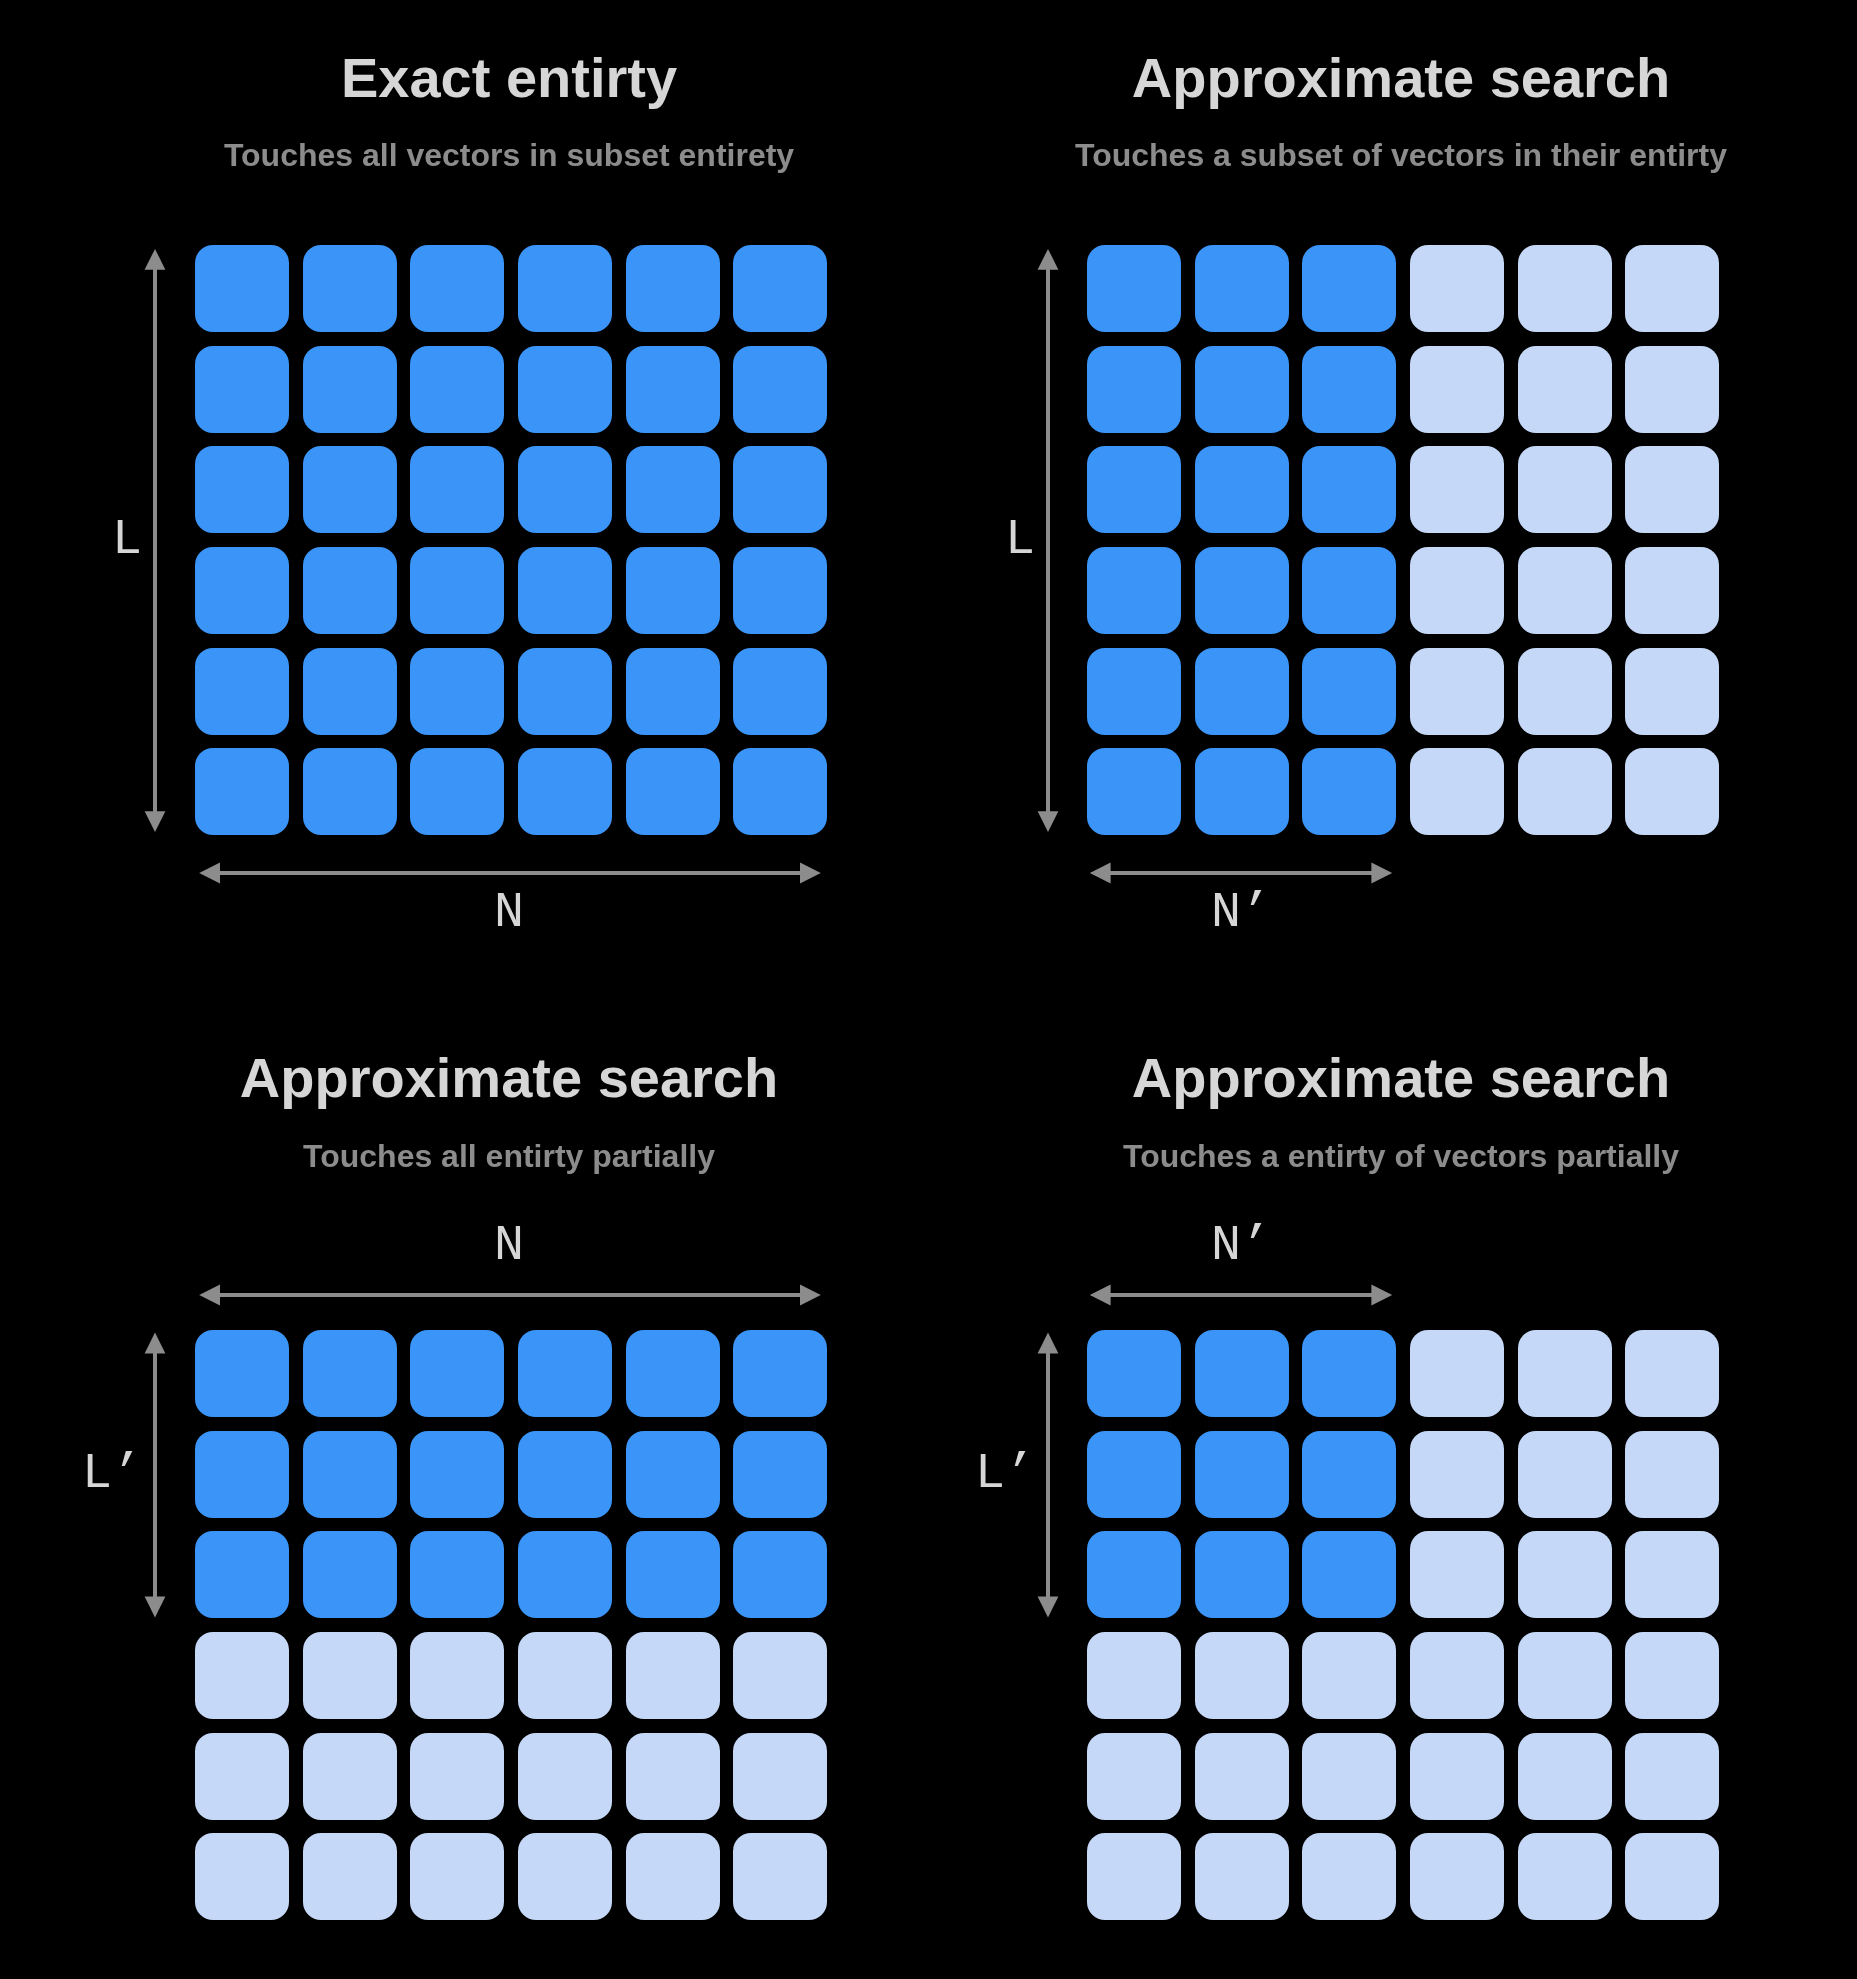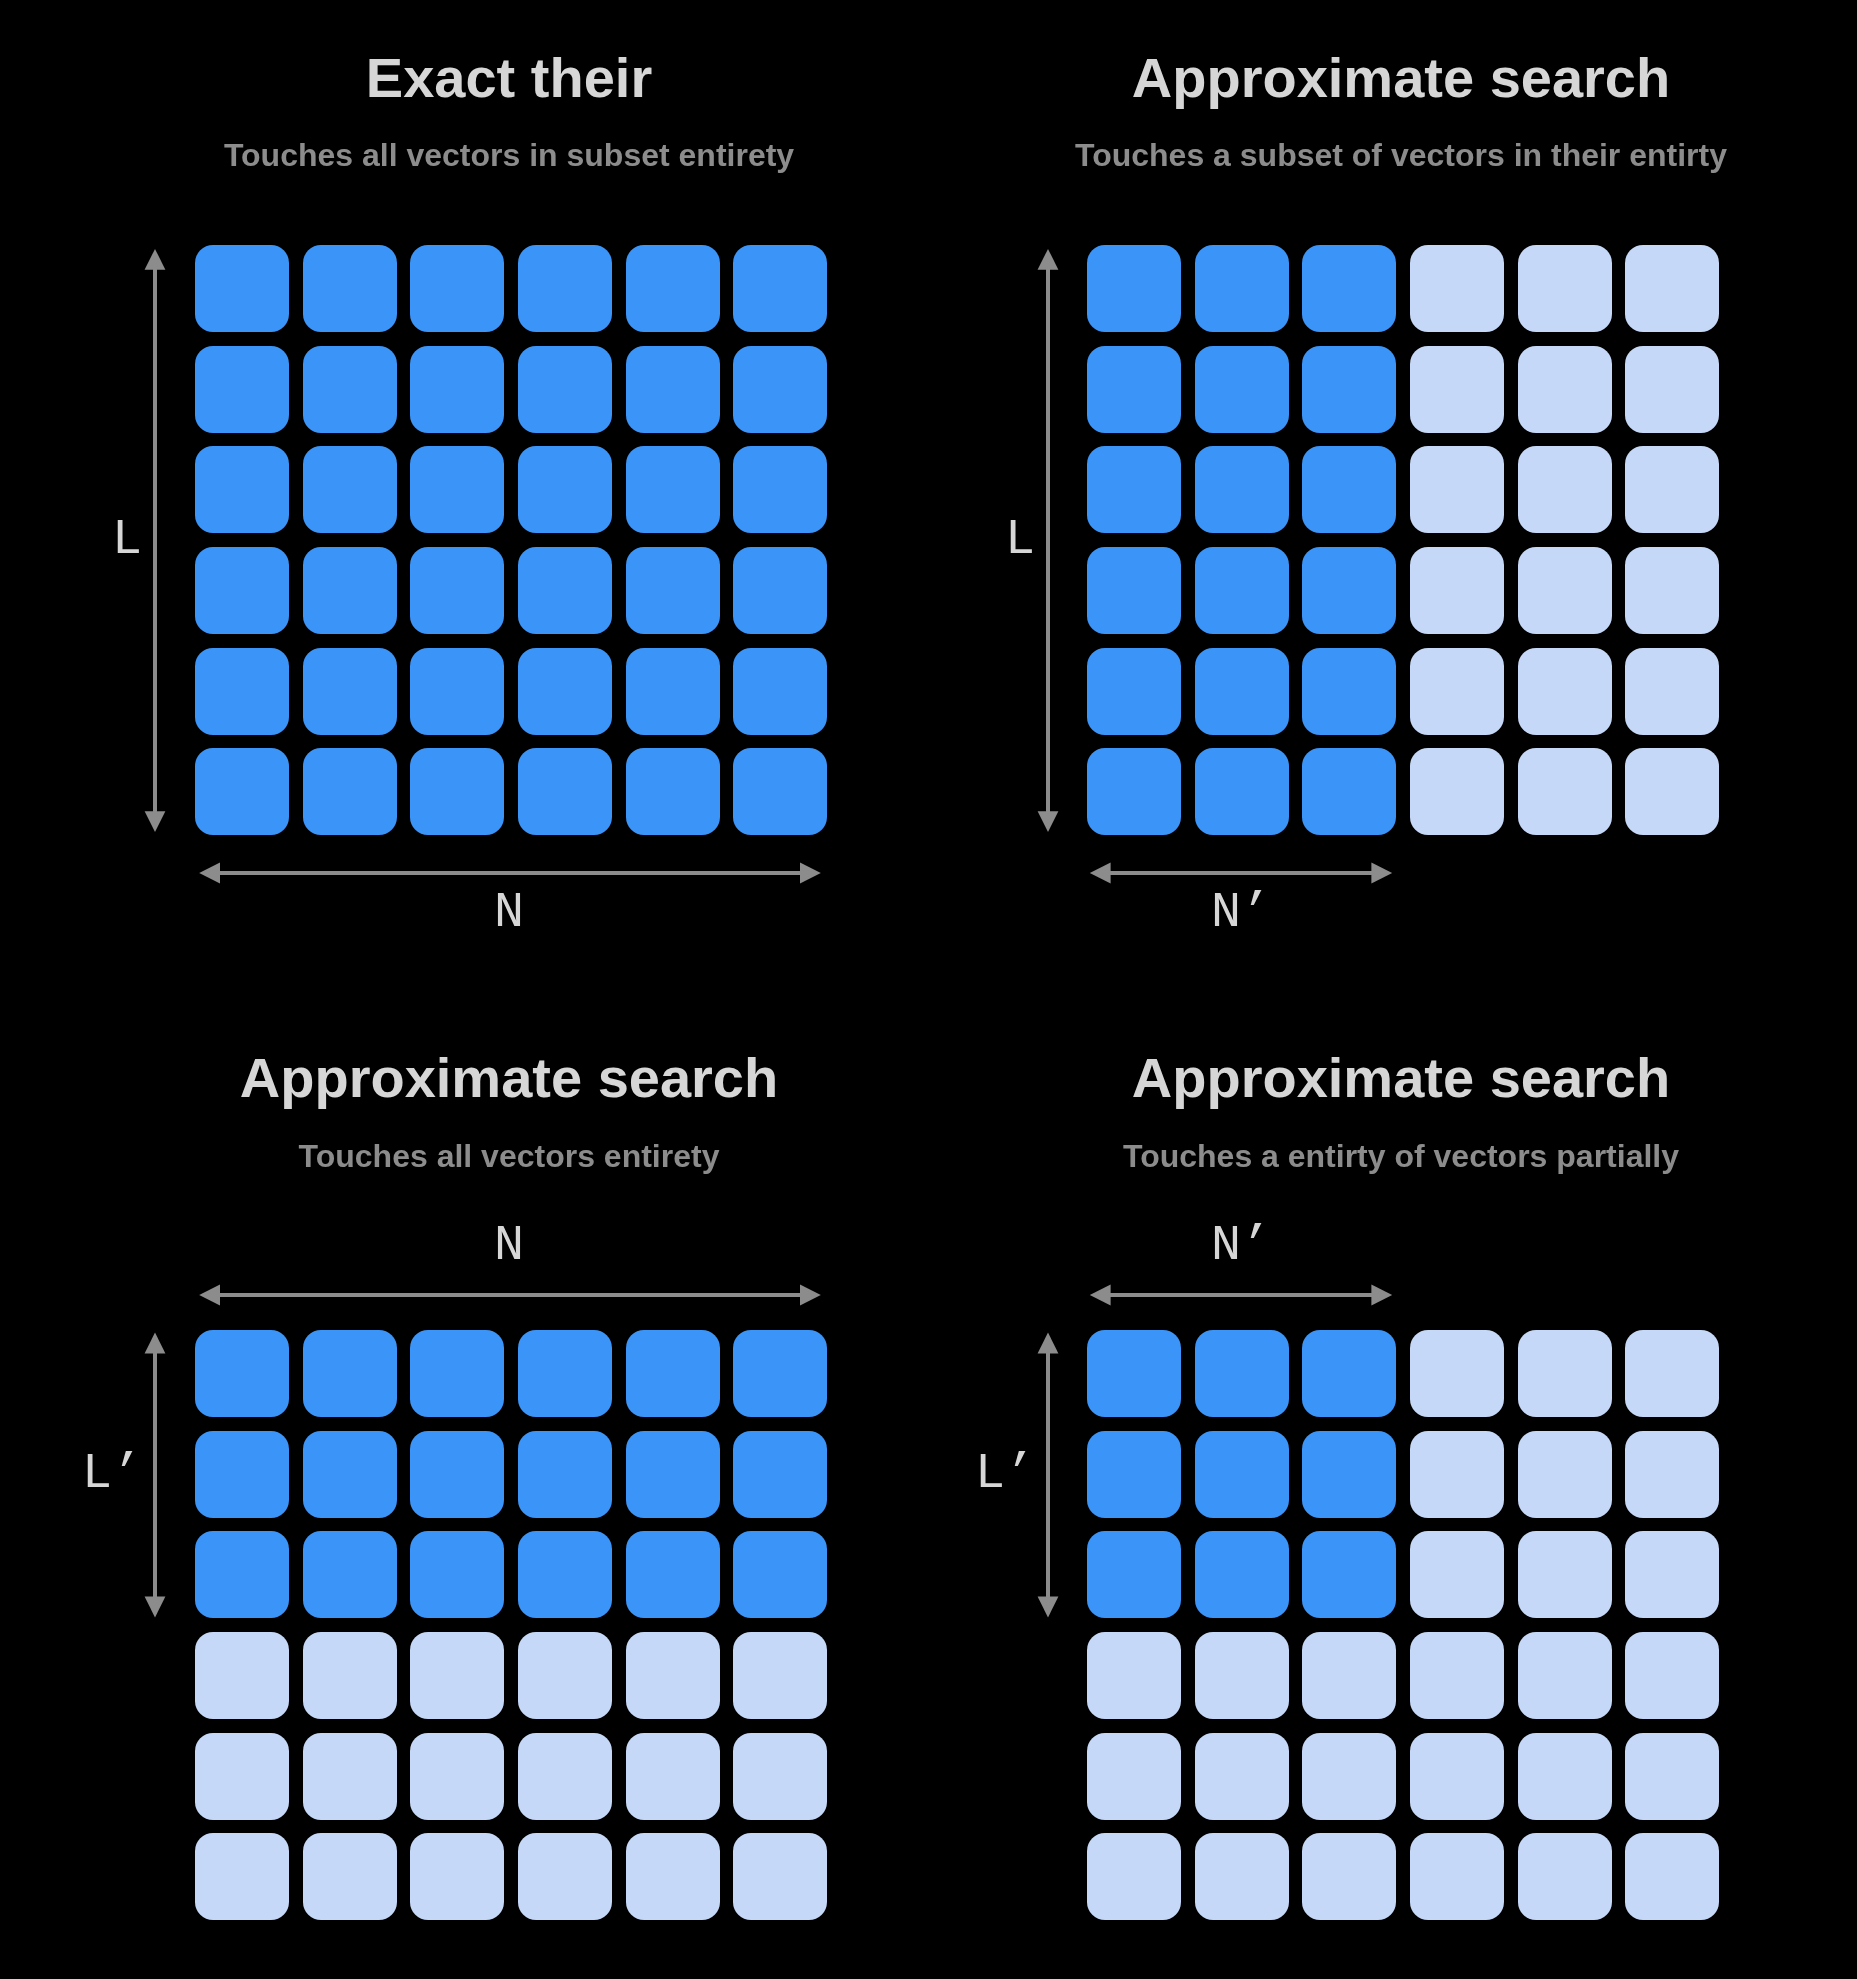--- a/index.html
+++ b/index.html
@@ -100,21 +100,21 @@
   .q4 .harrow   { left: 1087px; top: 1279px; }
   .q4 .vlabel   { left: 1035px; top: 1474px; }
   .q4 .hlabel   { left: 1241px; top: 1246px; }
 </style>
 </head>
 <body>
 
 <div id="stage">
 
   <section class="q1">
-    <h2 class="title">Exact their</h2>
+    <h2 class="title">Exact entirty</h2>
     <p class="subtitle">Touches all vectors in subset entirety</p>
     <span class="vlabel">L</span>
     <svg class="varrow" width="32" height="591" viewBox="0 0 40 733">
       <line x1="20" y1="24" x2="20" y2="709"></line>
       <path d="M20 2 L33 28 L7 28 Z"></path>
       <path d="M20 731 L33 705 L7 705 Z"></path>
     </svg>
     <div class="grid">
         <div class="cell touched"></div>
         <div class="cell touched"></div>
@@ -211,21 +211,21 @@
     <svg class="harrow" width="308" height="32" viewBox="0 0 382 40">
       <line x1="24" y1="20" x2="358" y2="20"></line>
       <path d="M2 20 L28 7 L28 33 Z"></path>
       <path d="M380 20 L354 7 L354 33 Z"></path>
     </svg>
     <span class="hlabel">N’</span>
   </section>
 
   <section class="q3">
     <h2 class="title">Approximate search</h2>
-    <p class="subtitle">Touches all vectors entirety</p>
+    <p class="subtitle">Touches all entirty partially</p>
     <span class="vlabel">L’</span>
     <svg class="varrow" width="32" height="290" viewBox="0 0 40 360">
       <line x1="20" y1="24" x2="20" y2="336"></line>
       <path d="M20 2 L33 28 L7 28 Z"></path>
       <path d="M20 358 L33 332 L7 332 Z"></path>
     </svg>
     <div class="grid">
         <div class="cell touched"></div>
         <div class="cell touched"></div>
         <div class="cell touched"></div>

